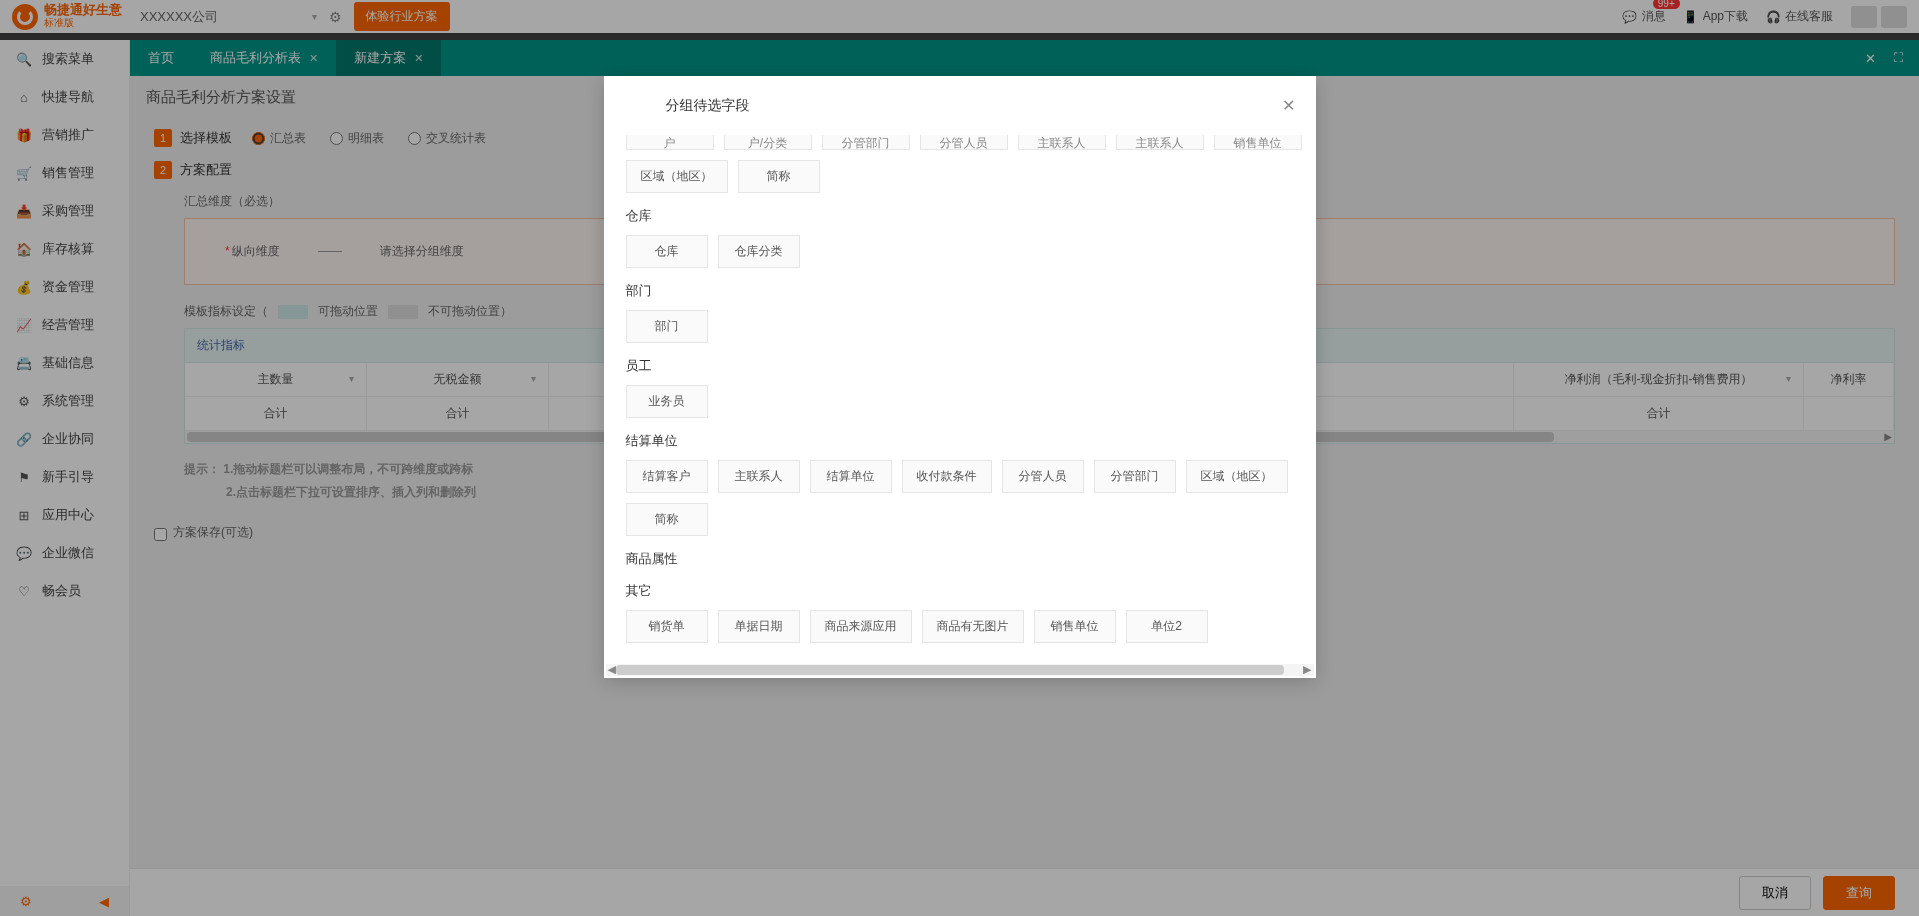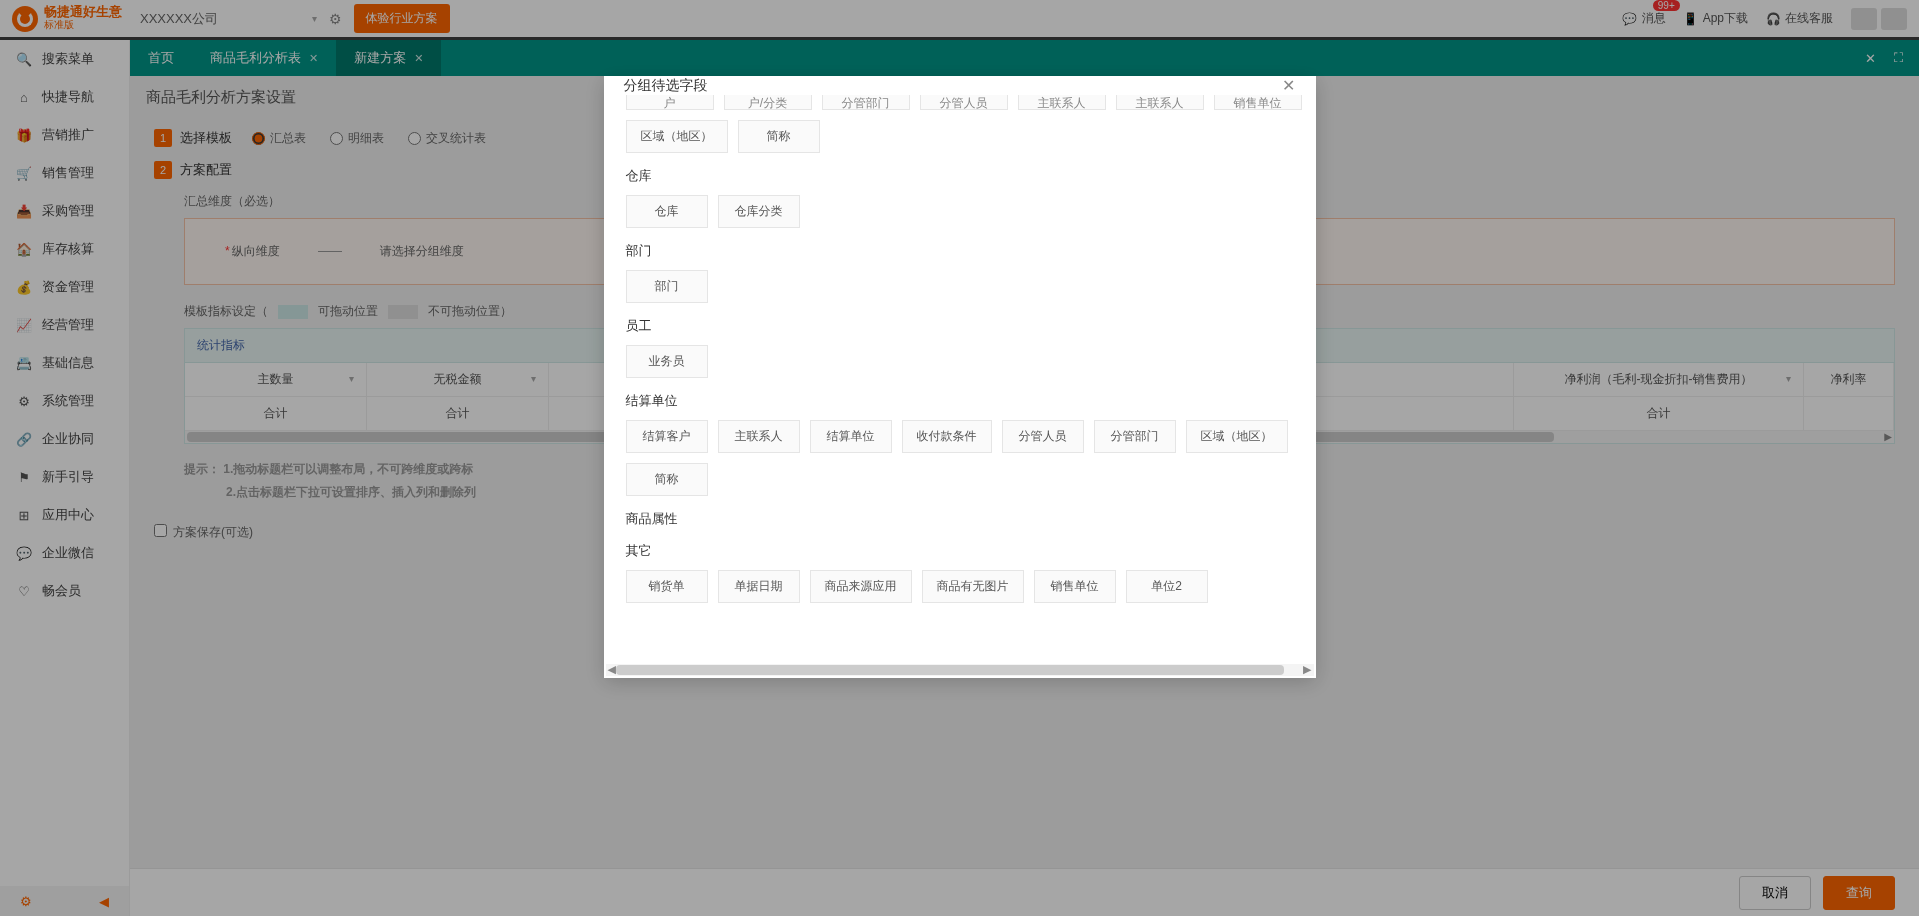--- a/index.html
+++ b/index.html
@@ -1,19 +1,19 @@
 <!DOCTYPE html>
 <html><head>
 <meta charset="utf-8">
 <style>
 * { margin: 0; padding: 0; box-sizing: border-box; font-family: "Microsoft YaHei", Arial, sans-serif; }
 body { font-size: 13px; color: #333; background: #fff; overflow: hidden; }
 
 
-.topbar { height: 40px; background: #fff; display: flex; align-items: center; padding: 0 12px; border-bottom: 3px solid #404040; }
+.topbar { height: 40px; background: #fff; display: flex; align-items: center; padding: 0 12px; border-bottom: 7px solid #404040; }
 .logo { display: flex; align-items: center; gap: 6px; width: 118px; }
 .logo-icon { width: 26px; height: 26px; background: #f60; border-radius: 50%; position: relative; }
 .logo-icon::after { content: ""; position: absolute; width: 10px; height: 10px; border: 3px solid #fff; border-radius: 50%; border-top-color: transparent; top: 5px; left: 5px; }
 .logo-text { font-size: 13px; color: #f60; font-weight: bold; line-height: 1; }
 .logo-sub { font-size: 10px; color: #f60; }
 .company-sel { display: flex; align-items: center; gap: 12px; color: #666; flex: 0 0 auto; margin-left: 10px; }
 .company-sel .name { width: 160px; }
 .chev { font-size: 10px; color: #aaa; }
 .gear { color: #888; font-size: 14px; }
 .btn-orange { background: #f60; color: #fff; border: none; padding: 6px 12px; border-radius: 3px; font-size: 12px; margin-left: 12px; cursor: pointer; }
@@ -63,30 +63,30 @@
 .stat-row { display: flex; border-bottom: 1px solid #eee; }
 .stat-cell { flex: 0 0 182px; padding: 8px 0; text-align: center; font-size: 12px; color: #555; border-right: 1px solid #eee; position: relative; }
 .stat-cell.wide { flex: 0 0 290px; }
 .stat-cell .dd { position: absolute; right: 12px; top: 10px; color: #aaa; font-size: 10px; }
 .hscroll { height: 12px; background: #f4f4f4; position: relative; }
 .hscroll .thumb { position: absolute; left: 2px; top: 1px; height: 10px; width: 80%; background: #ccc; border-radius: 4px; }
 .hscroll .arrow { position: absolute; right: 2px; top: 0; font-size: 10px; color: #888; }
 .hscroll .arrow.left { left: 2px; right: auto; }
 
 .tips { margin: 14px 0 0 30px; font-size: 12px; color: #999; line-height: 1.9; font-weight: bold; }
-.save-row { margin: 20px 0 0 0; font-size: 12px; color: #666; display: flex; align-items: flex-start; gap: 6px; }
+.save-row { margin: 20px 0 0 0; font-size: 12px; color: #666; display: flex; align-items: flex-end; gap: 6px; }
 
 .footer { position: fixed; bottom: 0; left: 130px; right: 0; height: 48px; background: #fff; border-top: 1px solid #e5e5e5; display: flex; align-items: center; justify-content: flex-end; padding: 0 24px; gap: 12px; }
 .btn { padding: 7px 22px; border-radius: 3px; border: 1px solid #ccc; background: #fff; font-size: 13px; cursor: pointer; }
 .btn.primary { background: #f60; color: #fff; border-color: #f60; }
 
 
 .mask { position: fixed; inset: 0; background: rgba(0,0,0,.35); z-index: 100; }
 .modal { position: fixed; top: 76px; left: 50%; transform: translateX(-50%); width: 712px; height: 602px; background: #fff; z-index: 101; display: flex; flex-direction: column; box-shadow: 0 4px 20px rgba(0,0,0,.2); }
-.modal-head { padding: 0 20px; display: flex; align-items: center; justify-content: space-between; font-size: 14px; color: #333; }
+.modal-head { padding: 20px 20px; display: flex; align-items: center; justify-content: space-between; font-size: 14px; color: #333; margin-left: 42px; }
 .modal-close { cursor: pointer; color: #888; font-size: 16px; }
 .modal-body { flex: 1; overflow: auto; padding: 0 22px 10px; position: relative; }
 .cut-row { display: flex; gap: 10px; margin-bottom: 10px; }
 .cut-chip { flex: 0 0 88px; height: 30px; border: 1px solid #e5e5e5; background: #fafafa; display: flex; align-items: center; justify-content: center; font-size: 12px; color: #555; overflow: hidden; white-space: nowrap; }
 .cut-chip.half { height: 15px; align-items: flex-start; padding-top: 0; color: #888; border-top: none; }
 .grp { margin: 14px 0 10px; font-size: 13px; color: #333; }
 .chip-row { display: flex; flex-wrap: wrap; gap: 10px; }
 .chip { min-width: 82px; padding: 7px 14px; border: 1px solid #e5e5e5; background: #fafafa; font-size: 12px; color: #555; text-align: center; cursor: pointer; }
 .modal-hscroll { height: 12px; background: #f4f4f4; margin: 6px 2px 2px; position: relative; }
 .modal-hscroll .thumb { position: absolute; left: 10px; top: 1px; height: 10px; right: 30px; background: #ccc; border-radius: 4px; }

